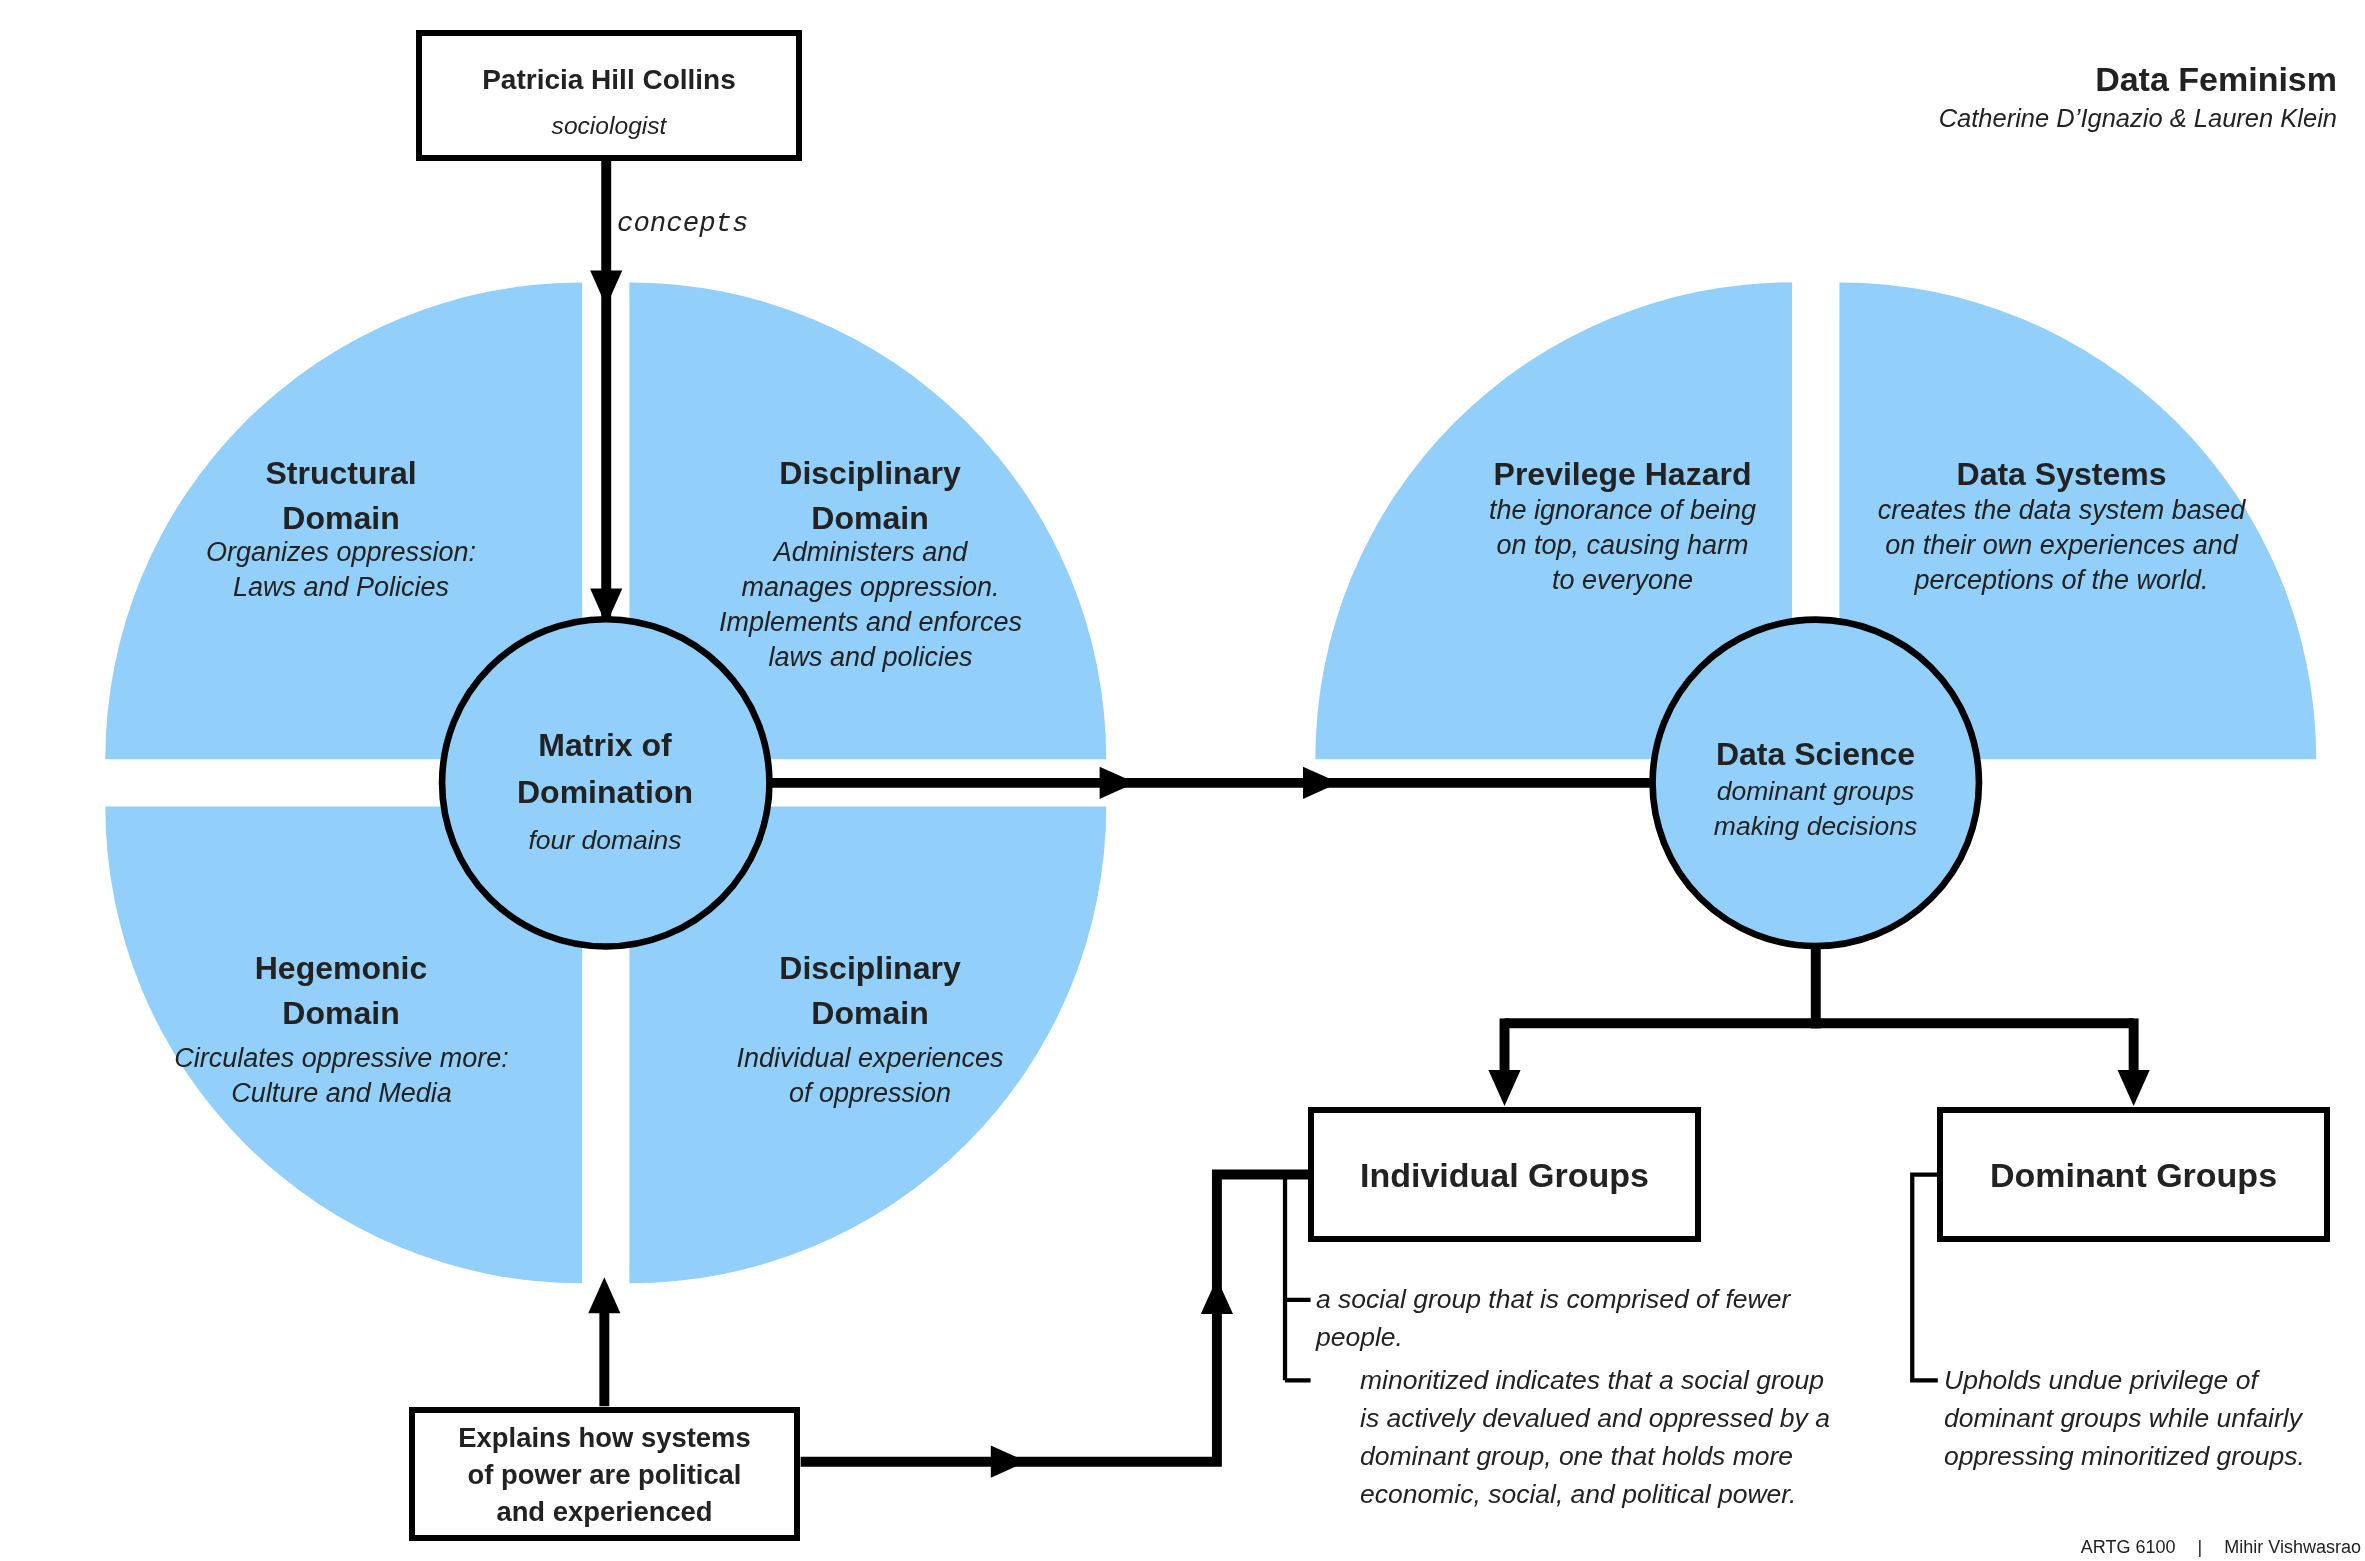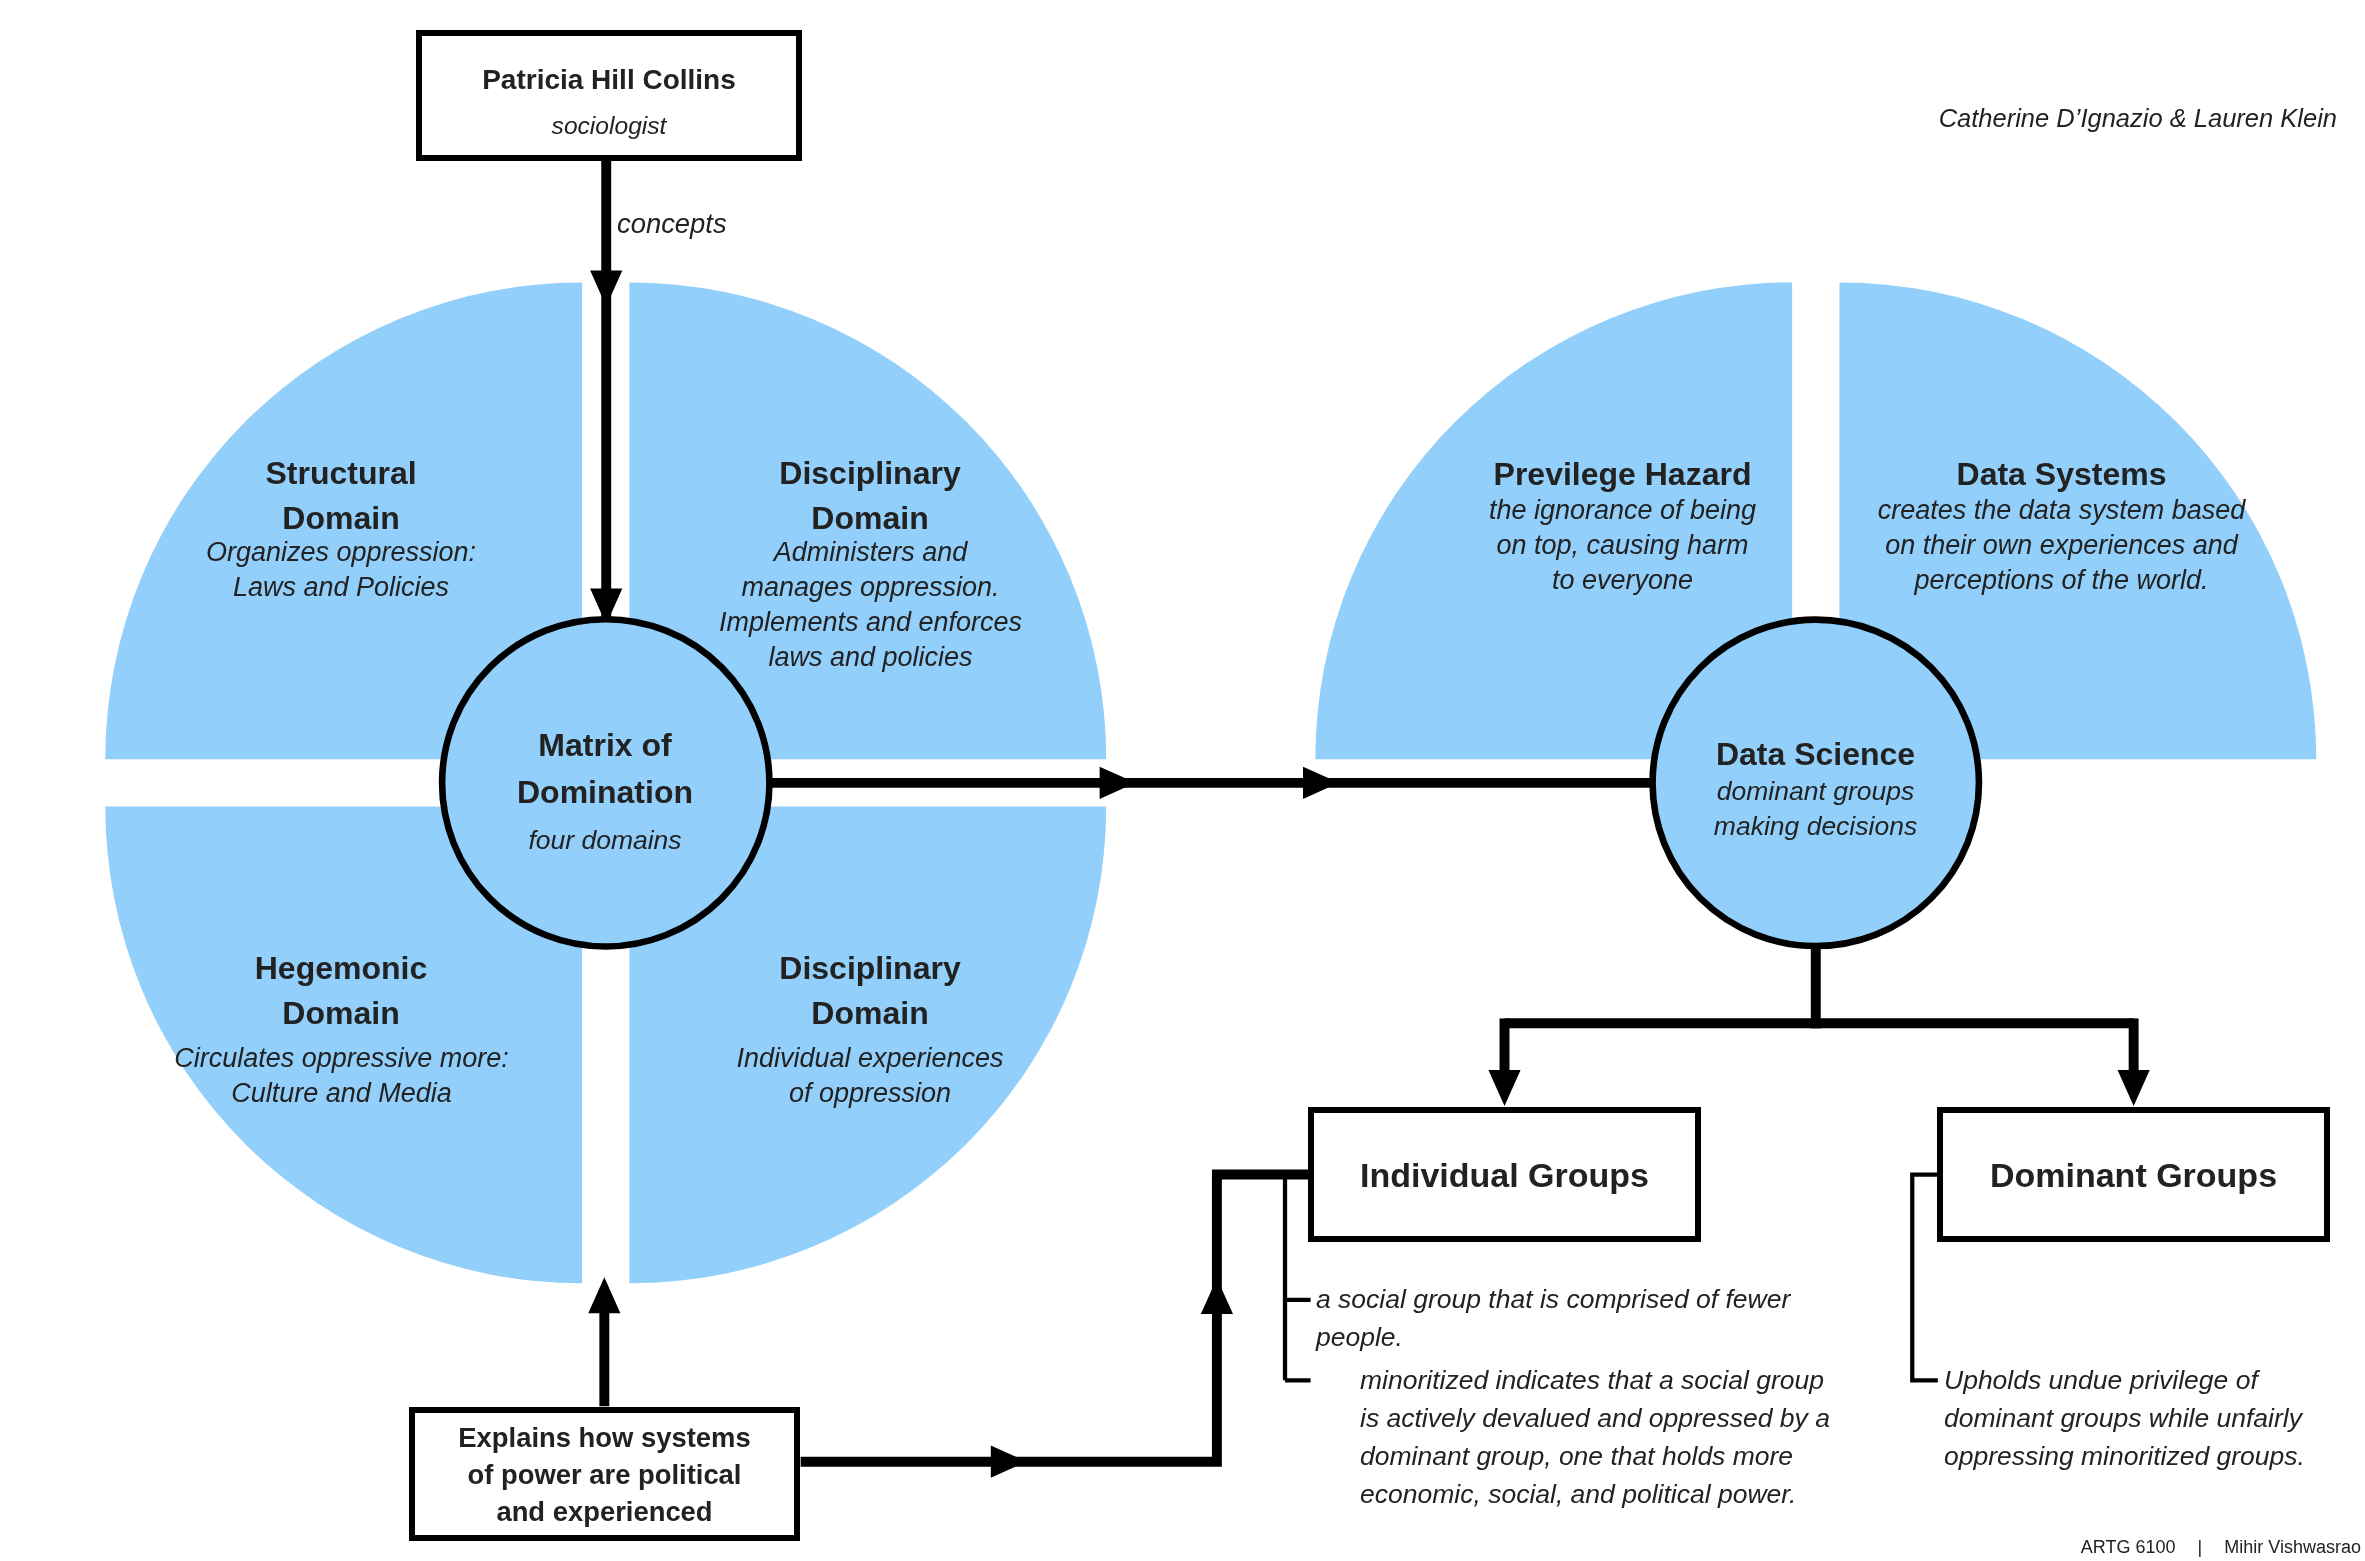--- a/index.html
+++ b/index.html
@@ -86,23 +86,24 @@
   <div class="box" style="left:1308px; top:1107px; width:393px; height:135px;">
     <div class="box-label">Individual Groups</div>
   </div>
   <div class="box" style="left:1937px; top:1107px; width:393px; height:135px;">
     <div class="box-label">Dominant Groups</div>
   </div>
 
   <div class="txt center bold" style="left:420px; top:66px; width:378px; font-size:28px; line-height:28px;">Patricia Hill Collins</div>
   <div class="txt center italic" style="left:420px; top:114px; width:378px; font-size:24.6px; line-height:24.6px;">sociologist</div>
 
+  <div class="txt right bold" style="left:1722px; top:62px; width:615px; font-size:34px; line-height:34px;">Data Feminism</div>
   <div class="txt right italic" style="left:1722px; top:106px; width:615px; font-size:25.5px; line-height:25.5px;">Catherine D’Ignazio &amp; Lauren Klein</div>
 
-  <div class="txt italic" style="left:617px; top:210px; font-size:27.4px; line-height:27.4px;">concepts</div>
+  <div class="txt italic" style="left:617px; top:210px; font-size:27.4px; line-height:27.4px;font-family:Liberation Mono, monospace;">concepts</div>
 
   <div class="txt center q-title" style="left:185px; top:451px; width:312px;">Structural
 Domain</div>
   <div class="txt center q-desc" style="left:185px; top:535px; width:312px;">Organizes oppression:
 Laws and Policies</div>
 
   <div class="txt center q-title" style="left:714px; top:451px; width:312px;">Disciplinary
 Domain</div>
   <div class="txt center q-desc" style="left:700px; top:535px; width:341px;">Administers and
 manages oppression.

